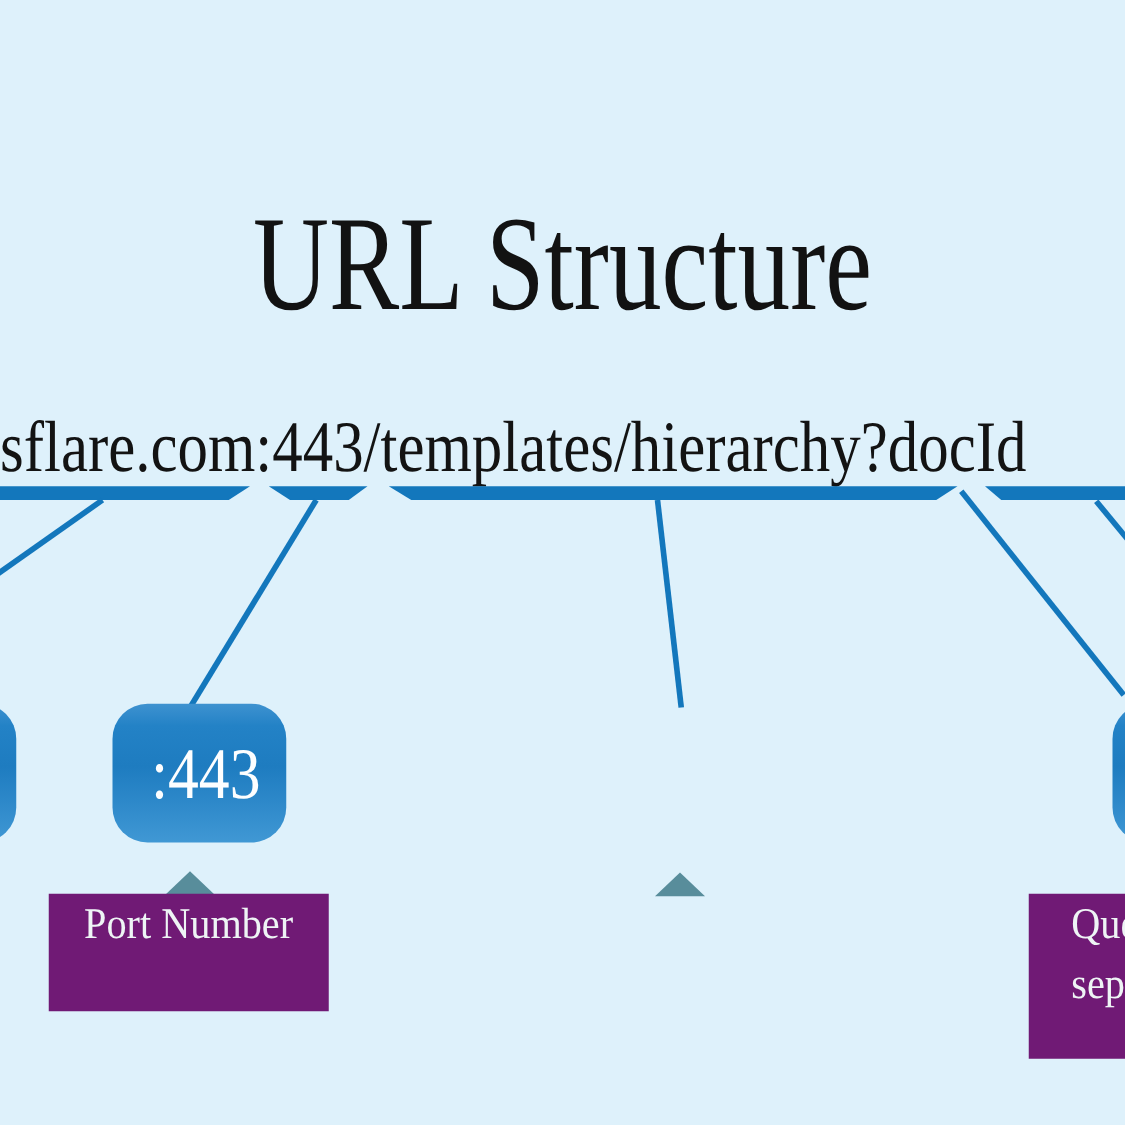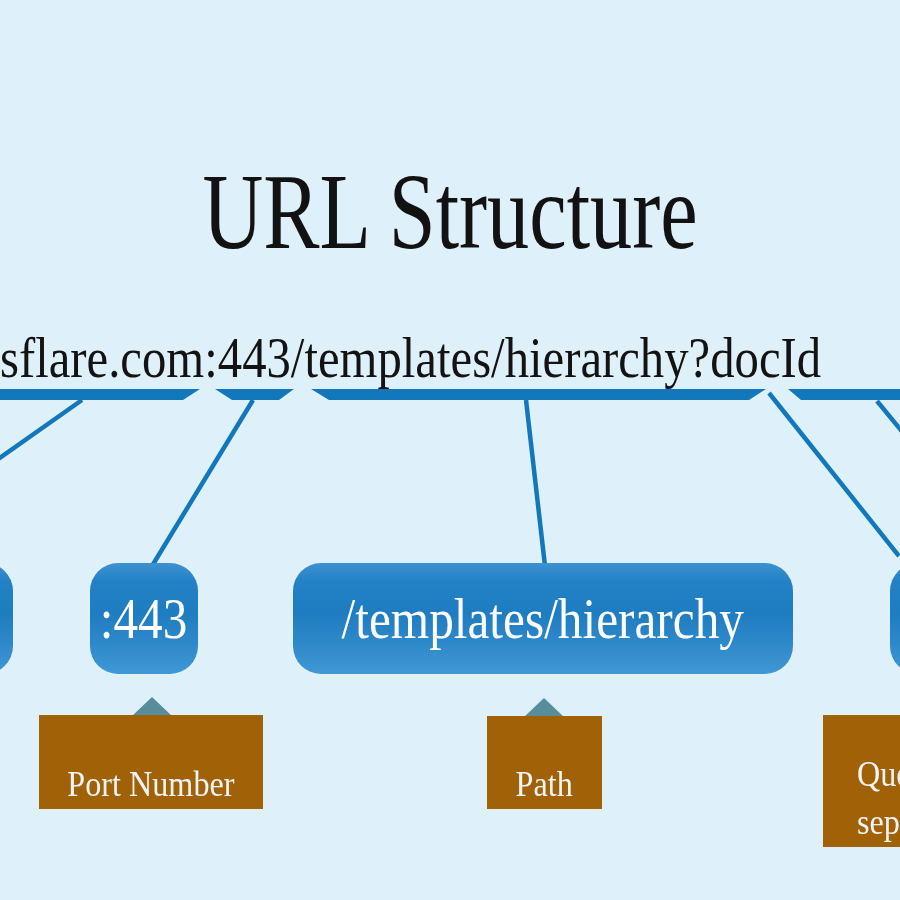--- a/index.html
+++ b/index.html
@@ -44,24 +44,24 @@
   }
   .part-box .value {
     color: #fdfeff;
     font-size: 58px;
     white-space: nowrap;
     transform: scaleX(0.85);
     transform-origin: 50% 50%;
   }
   .label-box {
     position: absolute;
-    background: #a16207;
+    background: #701a75;
     color: #eef4f5;
     display: flex; flex-direction: column;
-    align-items: center; justify-content: flex-end;
+    align-items: center; justify-content: flex-start;
   }
   .label-box .label-line {
     font-size: 35px;
     line-height: 48px;
     white-space: nowrap;
     transform: scaleX(0.92);
     transform-origin: 50% 50%;
   }
   .label-box.left-aligned { align-items: flex-start; padding-left: 34px; }
   .label-box.left-aligned .label-line { transform-origin: 0 50%; }
@@ -90,38 +90,32 @@
 
     <line class="cline" x1="82" y1="400" x2="-6" y2="462"></line>
     <line class="cline" x1="253" y1="400" x2="152" y2="566"></line>
     <line class="cline" x1="526" y1="400" x2="545" y2="566"></line>
     <line class="cline" x1="769" y1="393" x2="899" y2="556"></line>
     <line class="cline" x1="877" y1="401" x2="905" y2="435"></line>
   </svg>
 
   <div class="part-box" style="left:-140px; width:153px;"></div>
 
-  <div class="part-box" style="left:90px; width:108px;">
+  <div class="part-box" style="left:90px; width:128px;padding-left:11px;">
     <span class="value">:443</span>
   </div>
 
-  <div class="part-box" style="left:293px; width:500px;">
-    <span class="value">/templates/hierarchy</span>
-  </div>
 
   <div class="part-box" style="left:890px; width:150px;"></div>
 
   <div class="caret" style="left:132px; top:697px;"></div>
   <div class="label-box" style="left:39px; top:715px; width:224px; height:94px;">
     <span class="label-line">Port Number</span>
   </div>
 
   <div class="caret" style="left:524px; top:698px;"></div>
-  <div class="label-box" style="left:487px; top:716px; width:115px; height:93px;">
-    <span class="label-line">Path</span>
-  </div>
 
   <div class="label-box left-aligned" style="left:823px; top:715px; width:240px; height:132px;">
     <span class="label-line">Query</span>
     <span class="label-line">separator</span>
   </div>
 
 </div>
 
 </body></html>

